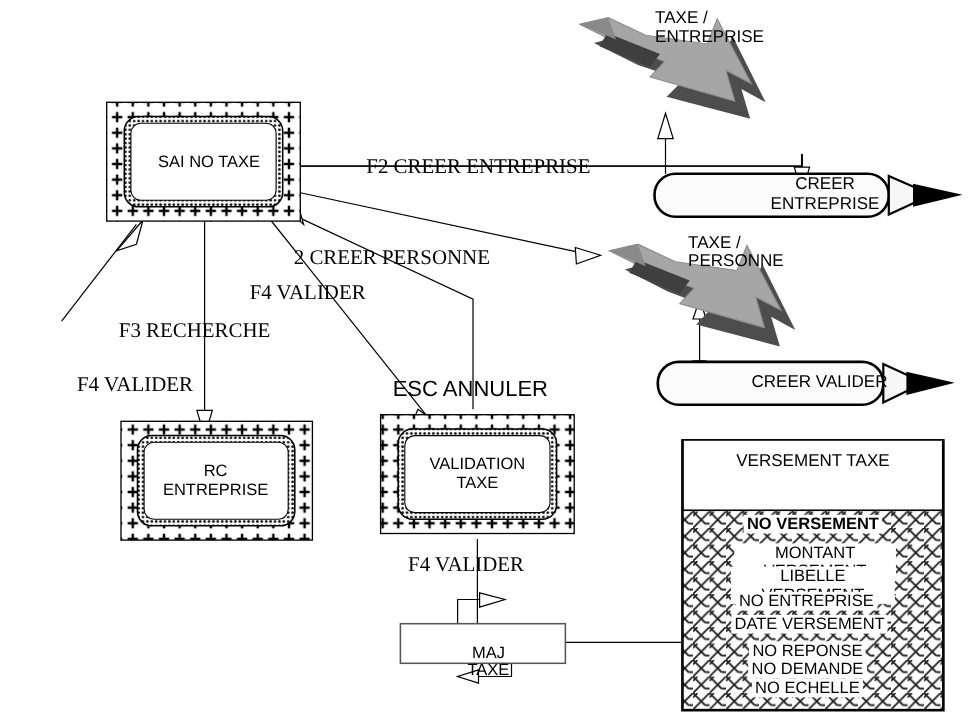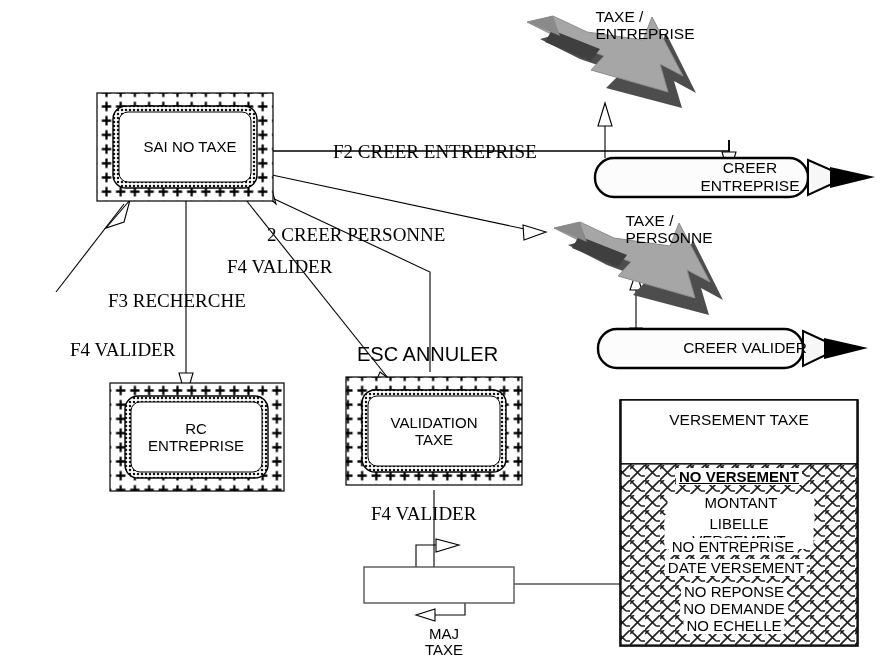--- a/index.html
+++ b/index.html
@@ -12,23 +12,23 @@
   .ctr{text-align:left;transform:translateX(-50%);}
   .screen-label{position:absolute;text-align:center;transform:translate(-50%,-50%);
                 font-family:"Liberation Sans",sans-serif;font-size:15px;line-height:1.15;}
   .doc-label{position:absolute;text-align:center;transform:translate(-50%,-50%);
              font-family:"Liberation Sans",sans-serif;font-size:15.5px;margin-left:48px;}
   .vt-title{position:absolute;text-align:center;transform:translateX(-50%);
             font-family:"Liberation Sans",sans-serif;font-size:15.5px;}
   .vt-field{position:absolute;text-align:center;transform:translateX(-50%);
             font-family:"Liberation Sans",sans-serif;font-size:15px;
             background:#fff;padding:0 3px;}
-  .vt-field.u{text-decoration:underline;font-weight:bold;}
+  .vt-field.u{font-weight:bold;}
   .maj-label{position:absolute;text-align:center;transform:translateX(-50%);
-             font-family:"Liberation Sans",sans-serif;font-size:15px;line-height:1.05;margin-top:40px;}
+             font-family:"Liberation Sans",sans-serif;font-size:15px;line-height:1.05;}
 </style>
 </head>
 <body>
 
 <svg id="canvas" viewBox="0 0 888 656" xmlns="http://www.w3.org/2000/svg">
   <defs>
 
     <pattern id="plusPat" width="14.2" height="14.2" patternUnits="userSpaceOnUse">
       <rect width="14.2" height="14.2" fill="#ffffff"></rect>
       <path d="M7.1 2.4 V11.8 M2.4 7.1 H11.8" stroke="#000" stroke-width="2.2"></path>

